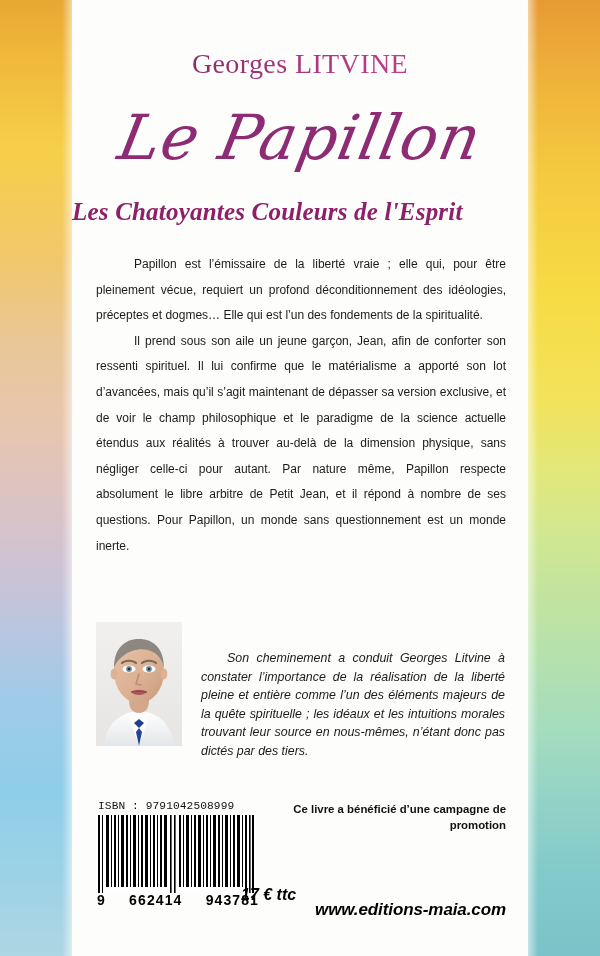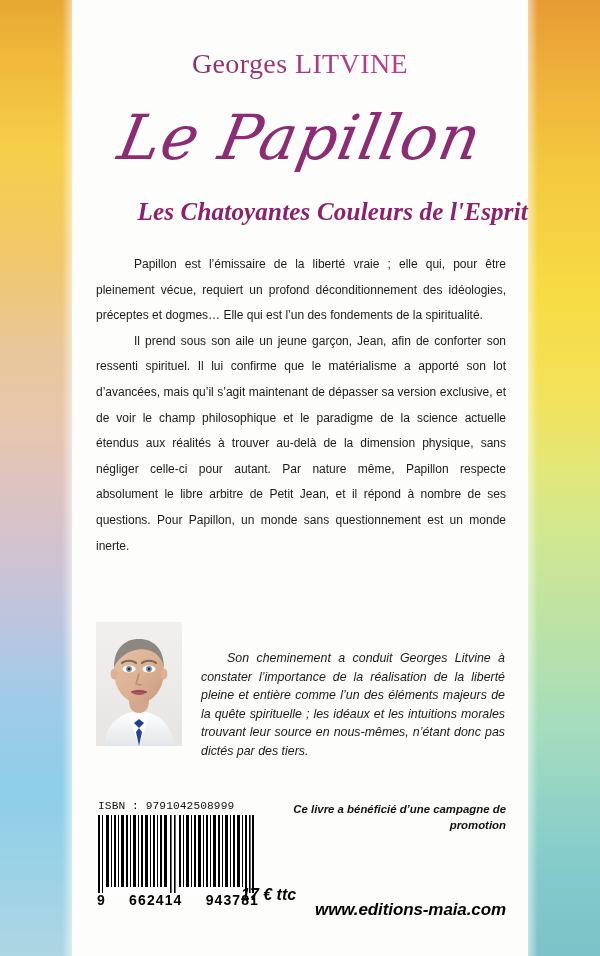--- a/index.html
+++ b/index.html
@@ -105,21 +105,21 @@
     font-size: 62px;
     line-height: 92px;
     color: #8d2c74;
     transform: skewX(-11deg);
     letter-spacing: 1px;
   }
   .subtitle {
     position: absolute;
     left: 0; right: 0;
     top: 198px;
-    text-align: right;
+    text-align: left;
     font-family: "Liberation Serif", serif;
     font-style: italic;
     font-weight: 700;
     font-size: 25px;
     color: #8d2068;
     letter-spacing: 0.2px;
   }
 
   
   .blurb {
@@ -210,21 +210,20 @@
     padding: 0 1px;
     box-sizing: border-box;
   }
   .promo {
     position: absolute;
     right: 0;
     top: 2px;
     width: 265px;
     text-align: right;
     font-family: "Liberation Sans", sans-serif;
-    font-style: italic;
     font-weight: 700;
     font-size: 11.4px;
     line-height: 15.5px;
     color: #111;
   }
   .price {
     position: absolute;
     right: 0;
     top: 86px;
     width: 265px;

